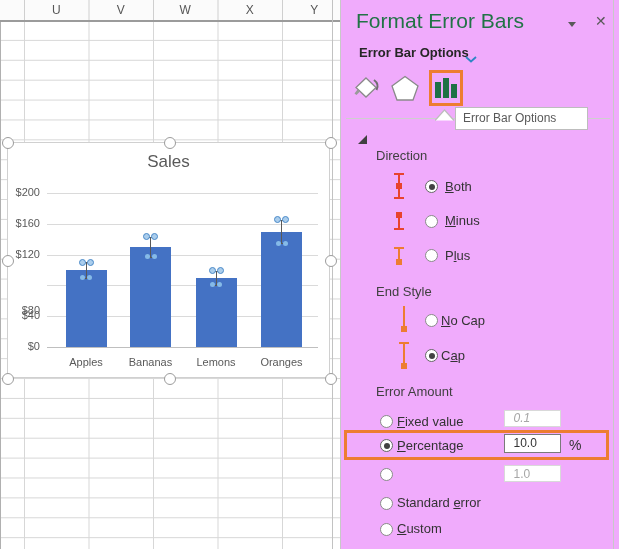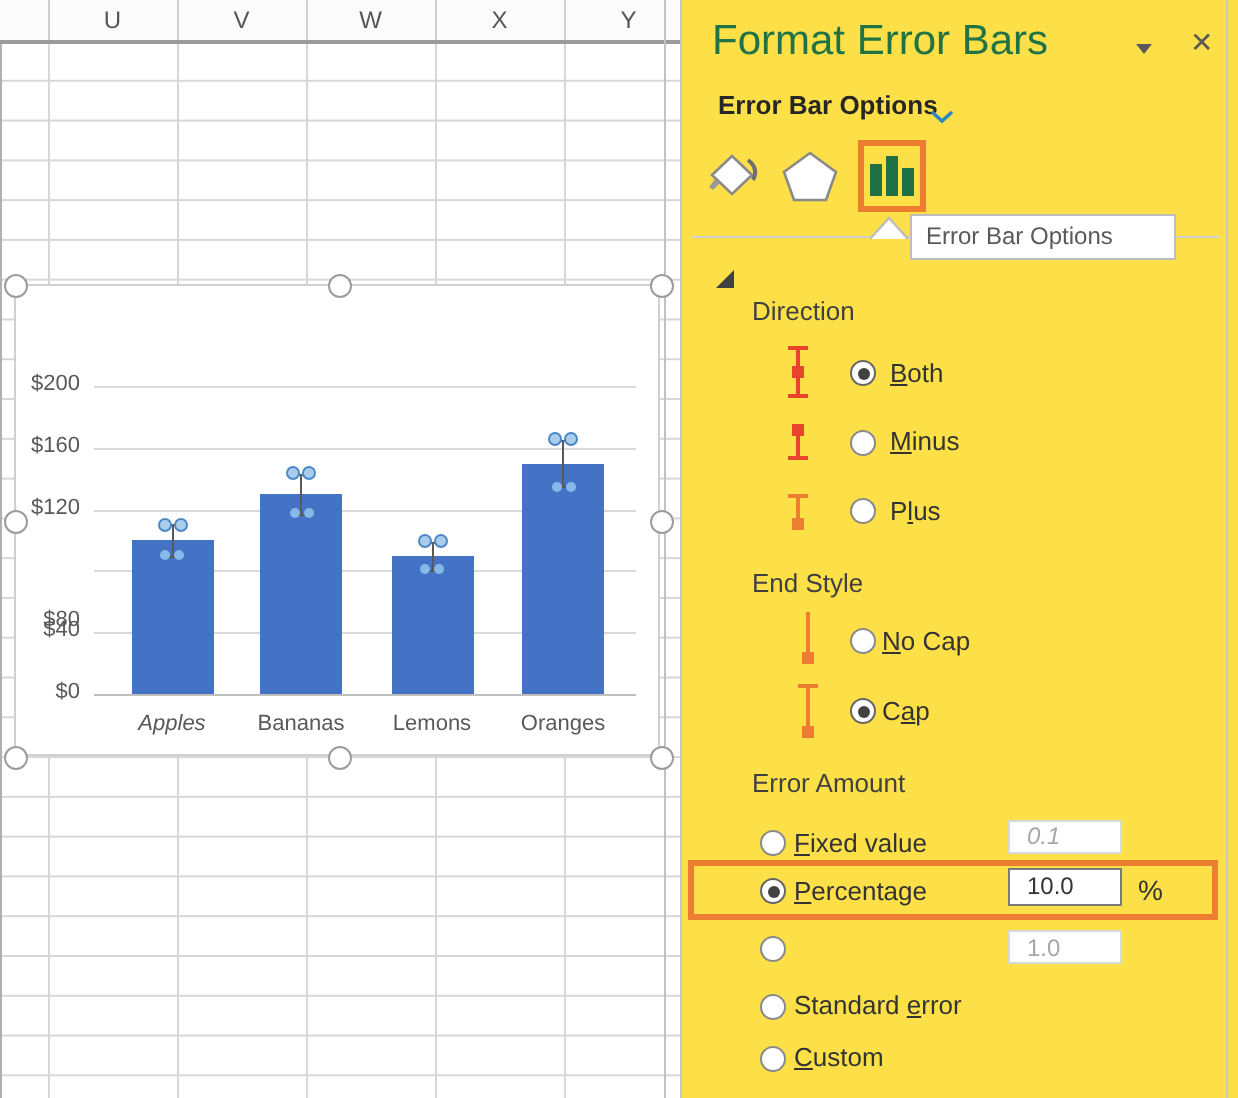--- a/index.html
+++ b/index.html
@@ -34,21 +34,21 @@
   .yt{position:absolute;left:0;width:32px;text-align:right;font-size:11px;color:#595959;}
   .bar{position:absolute;width:41px;}
   .cat{position:absolute;width:64px;text-align:center;font-size:11px;color:#595959;top:213px;}
   .ebline{position:absolute;width:1px;background:#595959;}
   .ebcap{position:absolute;width:9px;height:1px;background:#595959;}
   .ebtop{position:absolute;width:7px;height:7px;border-radius:50%;background:#aacdec;
     border:1px solid #4a89c8;box-sizing:border-box;}
   .ebdot{position:absolute;width:5px;height:5px;border-radius:50%;background:#85bae8;}
 
   
-  #panel{position:absolute;left:340px;top:0;width:279px;height:549px;background:#fde047;
+  #panel{position:absolute;left:340px;top:0;width:279px;height:549px;background:#f0abfc;
     border-left:1px solid #c8c8c8;box-sizing:border-box;z-index:3;}
   #panel-title{position:absolute;left:15px;top:9px;font-size:21px;color:#217346;}
   #panel-caret{position:absolute;left:227px;top:22px;width:0;height:0;
     border-left:4.5px solid transparent;border-right:4.5px solid transparent;
     border-top:5px solid #595959;}
   #panel-close{position:absolute;left:254px;top:13px;font-size:14px;color:#595959;}
   #opt-heading{position:absolute;left:18px;top:45px;font-size:13px;font-weight:bold;color:#262626;}
   #opt-chevron{position:absolute;left:124px;top:49px;}
   .tab{position:absolute;}
   #tab-highlight{position:absolute;left:88px;top:70px;width:34px;height:36px;
@@ -92,41 +92,42 @@
         <div class="col-h" style="left: 24px;">U</div>
         <div class="col-h" style="left: 88.5px;">V</div>
         <div class="col-h" style="left: 153px;">W</div>
         <div class="col-h" style="left: 217.5px;">X</div>
         <div class="col-h" style="left: 282px;">Y</div>
       </div>
     <div id="sheet-edge"></div>
   </div>
 
   <div id="chart">
+    <div id="chart-title">Sales</div>
   <div class="gl" style="top: 204px; background: rgb(191, 191, 191);"></div>
       <div class="yt" style="top: 197px;">$0</div>
       <div class="gl" style="top: 173.2px; background: rgb(218, 218, 218);"></div>
       <div class="yt" style="top: 166.2px;">$40</div>
       <div class="gl" style="top: 142.4px; background: rgb(218, 218, 218);"></div>
       <div class="yt" style="top: 135.4px; margin-top: 26px;">$80</div>
       <div class="gl" style="top: 111.6px; background: rgb(218, 218, 218);"></div>
       <div class="yt" style="top: 104.6px;">$120</div>
       <div class="gl" style="top: 80.8px; background: rgb(218, 218, 218);"></div>
       <div class="yt" style="top: 73.8px;">$160</div>
       <div class="gl" style="top: 50px; background: rgb(218, 218, 218);"></div>
       <div class="yt" style="top: 43px;">$200</div>
       <div class="bar" style="left: 57.5px; top: 127px; height: 77px; background: rgb(68, 114, 196);"></div>
       <div class="ebline" style="left: 77.5px; top: 119.3px; height: 15.4px;"></div>
       <div class="ebcap" style="left: 73.5px; top: 119.3px;"></div>
       <div class="ebcap" style="left: 73.5px; top: 134.7px;"></div>
       <div class="ebtop" style="left: 70.5px; top: 115.8px;"></div>
       <div class="ebtop" style="left: 78.5px; top: 115.8px;"></div>
       <div class="ebdot" style="left: 72px; top: 132.2px;"></div>
       <div class="ebdot" style="left: 79px; top: 132.2px;"></div>
-      <div class="cat" style="left: 46px; font-style: italic;">Apples</div>
+      <div class="cat" style="left: 46px;">Apples</div>
       <div class="bar" style="left: 122px; top: 103.9px; height: 100.1px; background: rgb(68, 114, 196);"></div>
       <div class="ebline" style="left: 142px; top: 93.89px; height: 20.02px;"></div>
       <div class="ebcap" style="left: 138px; top: 93.89px;"></div>
       <div class="ebcap" style="left: 138px; top: 113.91px;"></div>
       <div class="ebtop" style="left: 135px; top: 90.39px;"></div>
       <div class="ebtop" style="left: 143px; top: 90.39px;"></div>
       <div class="ebdot" style="left: 136.5px; top: 111.41px;"></div>
       <div class="ebdot" style="left: 143.5px; top: 111.41px;"></div>
       <div class="cat" style="left: 110.5px;">Bananas</div>
       <div class="bar" style="left: 187.5px; top: 134.7px; height: 69.3px; background: rgb(68, 114, 196);"></div>

